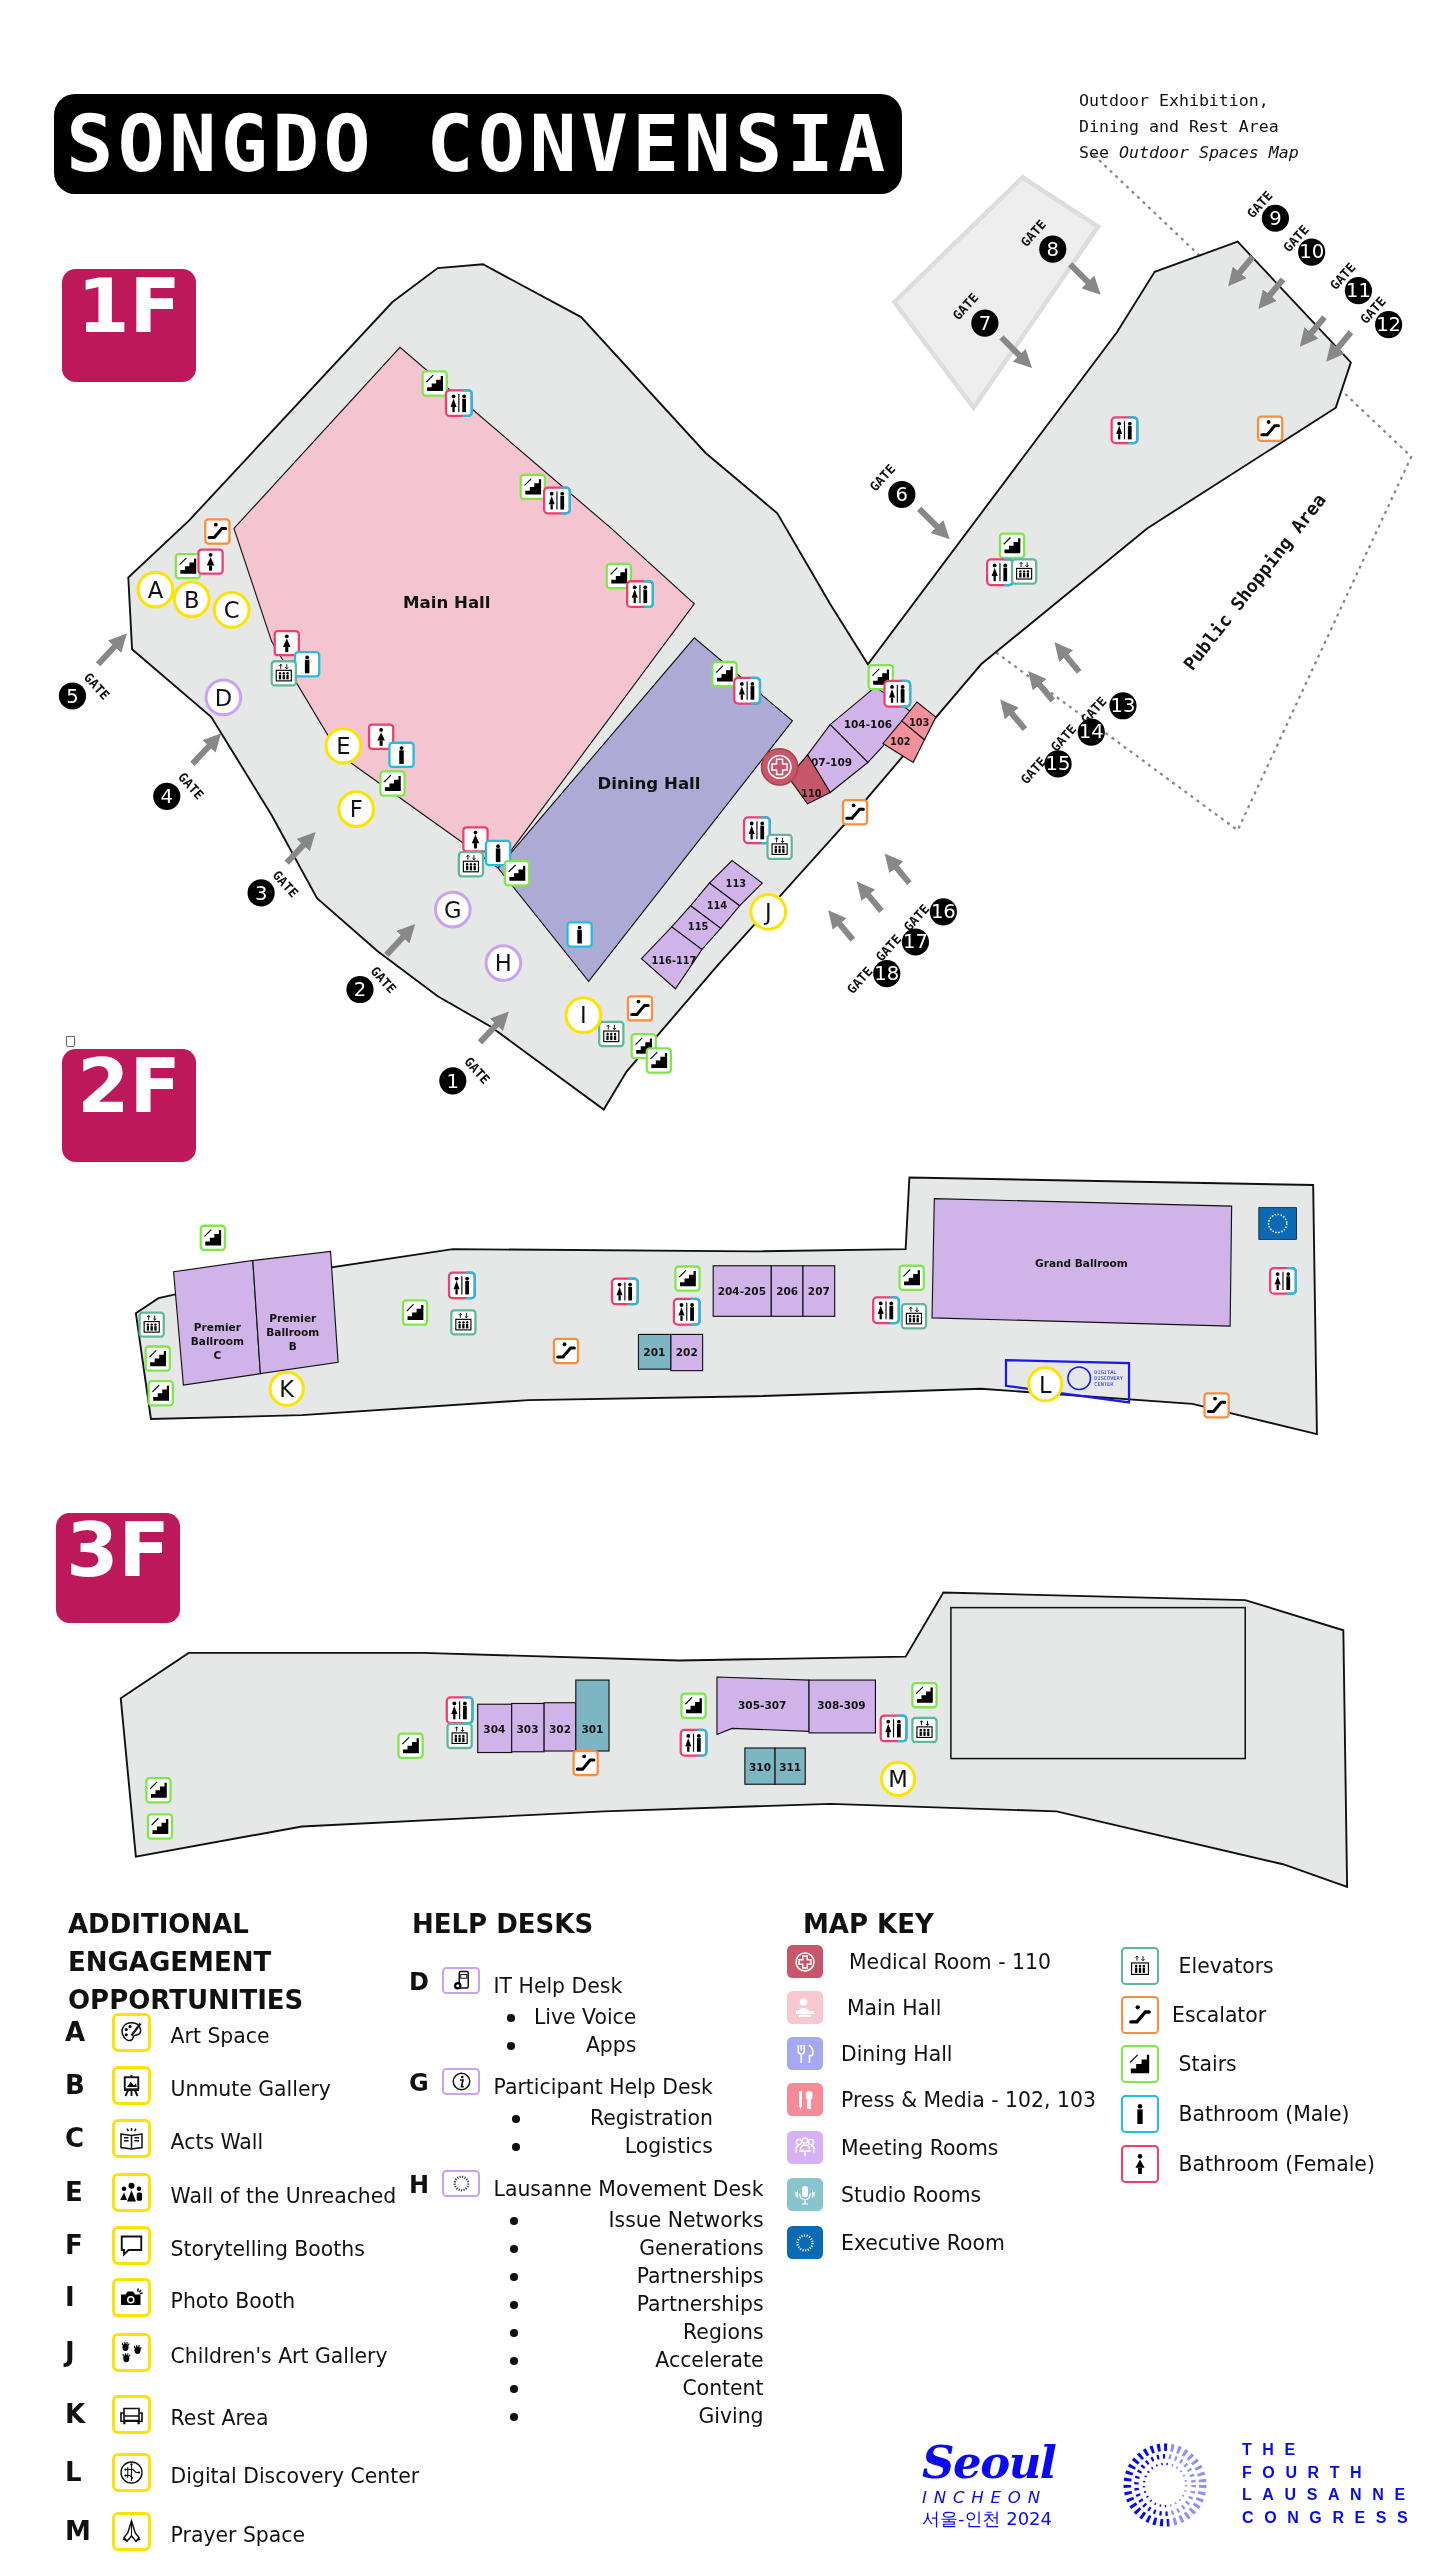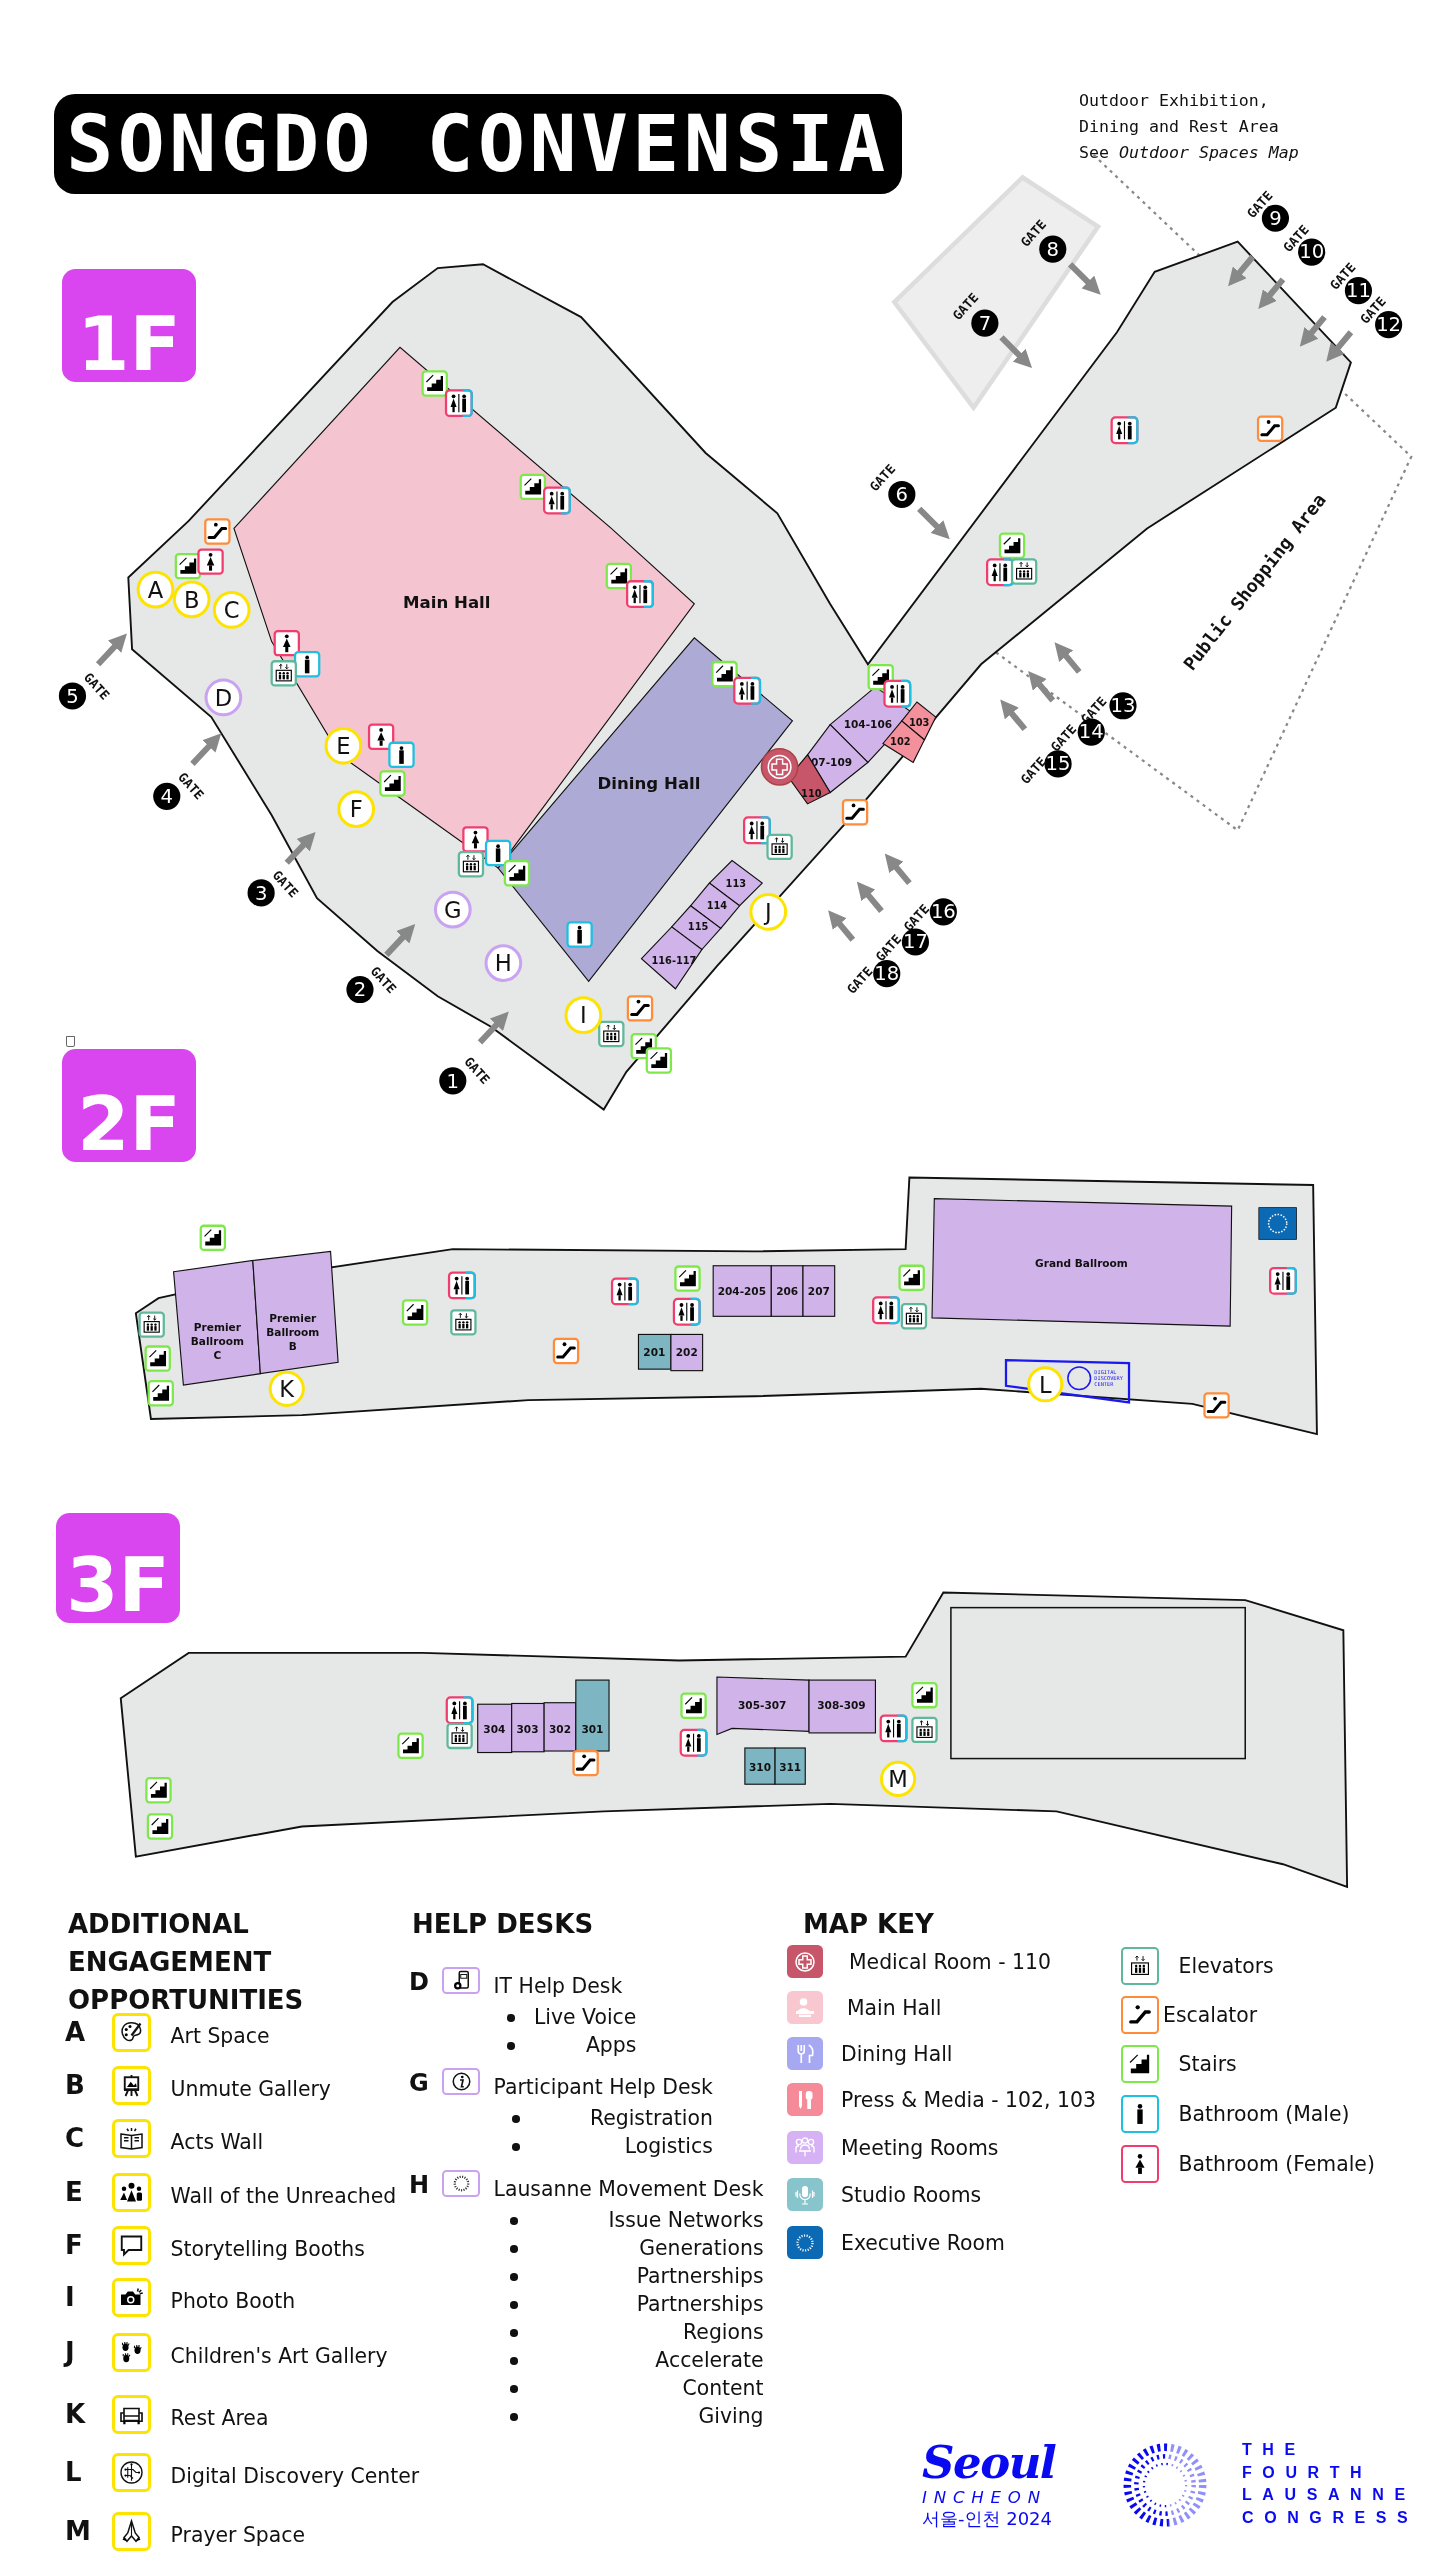--- a/index.html
+++ b/index.html
@@ -15,23 +15,23 @@
     color: #fff; font-family: "DejaVu Sans Mono", monospace; font-weight: bold;
     font-size: 78px; letter-spacing: 4.5px; line-height: 1;
   }
   .outdoor-note {
     position: absolute; left: 1079px; top: 88px;
     font-family: "DejaVu Sans Mono", monospace; font-size: 16.6px; line-height: 26px; color: #111;
   }
   .outdoor-note .it { font-style: italic; }
 
   .floor-badge {
-    position: absolute; background: #d946ef; color: #fff; border-radius: 13.6px;
+    position: absolute; background: #be185d; color: #fff; border-radius: 13.6px;
     font-family: "DejaVu Sans", sans-serif; font-weight: bold;
-    display: flex; align-items: flex-end; justify-content: center;
+    display: flex; align-items: flex-start; justify-content: center;
     font-size: 75px; line-height: 1;
   }
   .cup-icon { position: absolute; left: 66px; top: 1036px; width: 9px; height: 10.6px;
     border: 1.1px solid #666; border-radius: 0.8px 0.8px 2.3px 2.3px; }
 
   svg.map { position: absolute; left: 0; top: 0; overflow: visible; }
   .room-label { font-family: "DejaVu Sans", sans-serif; font-weight: bold; fill: #111; }
   .gate-text { font-family: "DejaVu Sans Mono", monospace; font-weight: bold; fill: #111; font-size: 17px; }
   .gate-num { font-family: "DejaVu Sans", sans-serif; fill: #fff; font-size: 26px; }
   .marker-letter { font-family: "DejaVu Sans", sans-serif; fill: #111; font-size: 30px; }
@@ -744,21 +744,21 @@
     </span>
   <span class="key-label" style="margin-left:19.6px">Elevators</span>
 </div>
 <div class="key-row" style="left:1121px;top:1997px;">
   <span class="key-outline" style="border-color:#ff8c3a">
       <svg viewBox="-17 -17 34 34">
         <path d="M-12,9 L-4,9 L7,-4 L12,-4" stroke="#000" stroke-width="4.5" fill="none" stroke-linecap="round"></path>
         <circle cx="-3" cy="-10" r="2.8"></circle>
       </svg>
     </span>
-  <span class="key-label" style="margin-left:4px">Escalator</span>
+  <span class="key-label" style="margin-left:13px">Escalator</span>
 </div>
 <div class="key-row" style="left:1121px;top:2046px;">
   <span class="key-outline" style="border-color:#7de84a">
       <svg viewBox="-17 -17 34 34">
         <path d="M-12,12 L-12,6 L-5,6 L-5,0 L2,0 L2,-6 L9,-6 L9,-12 L12,-12 L12,12 z" fill="#000"></path>
         <path d="M-13,-2 L-3,-12" stroke="#000" stroke-width="1.5"></path>
       </svg>
     </span>
   <span class="key-label" style="margin-left:19.6px">Stairs</span>
 </div>

